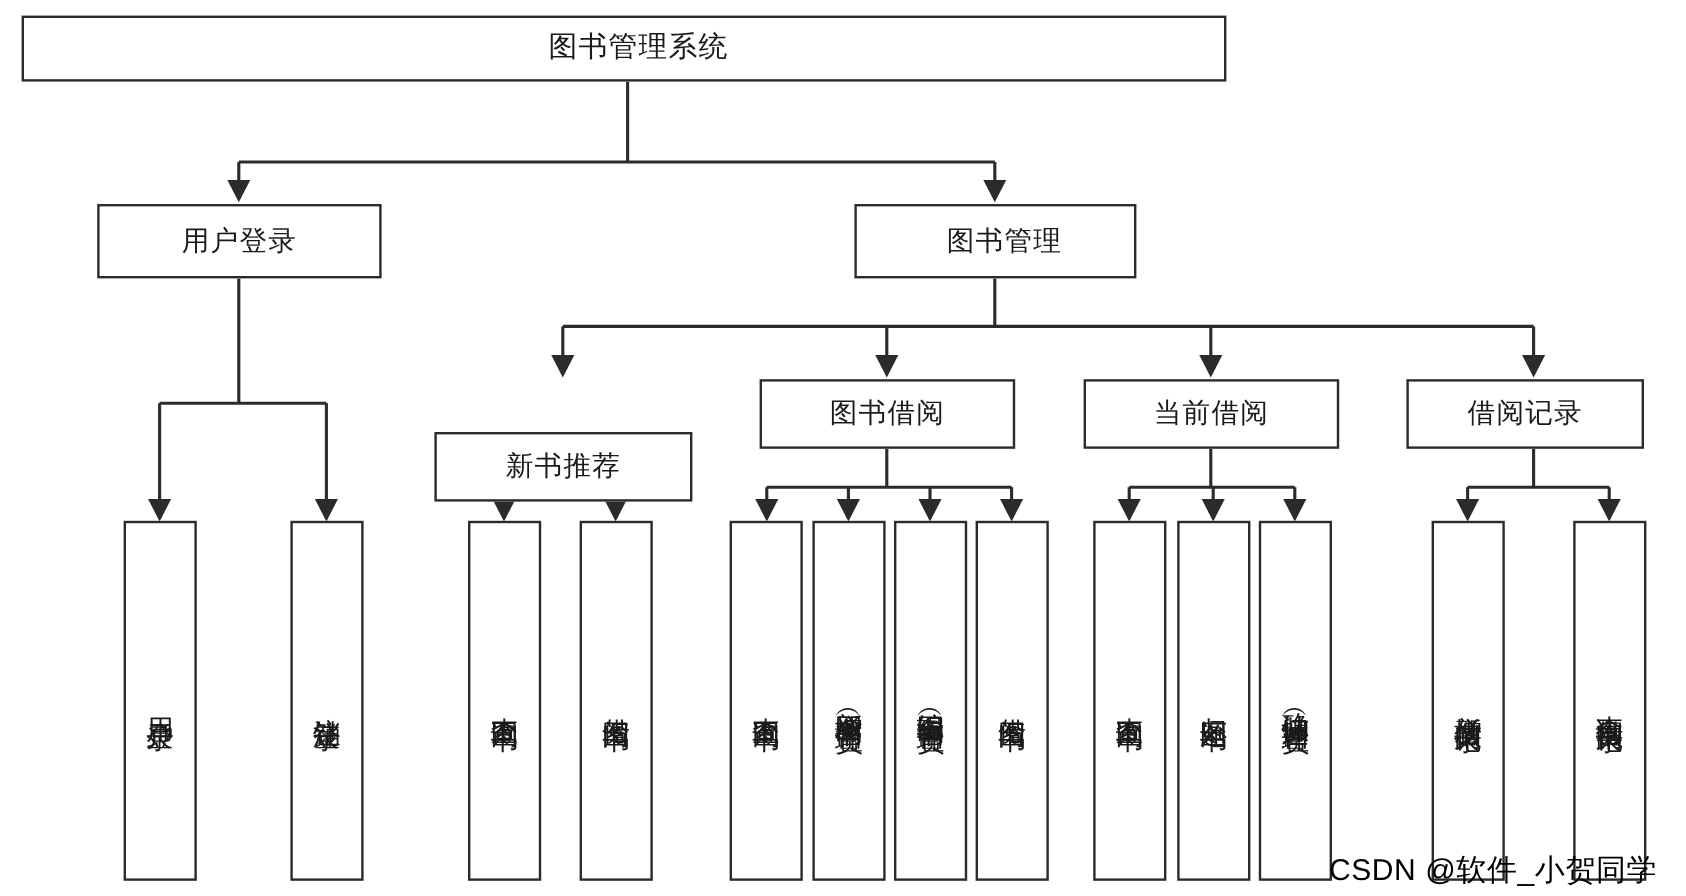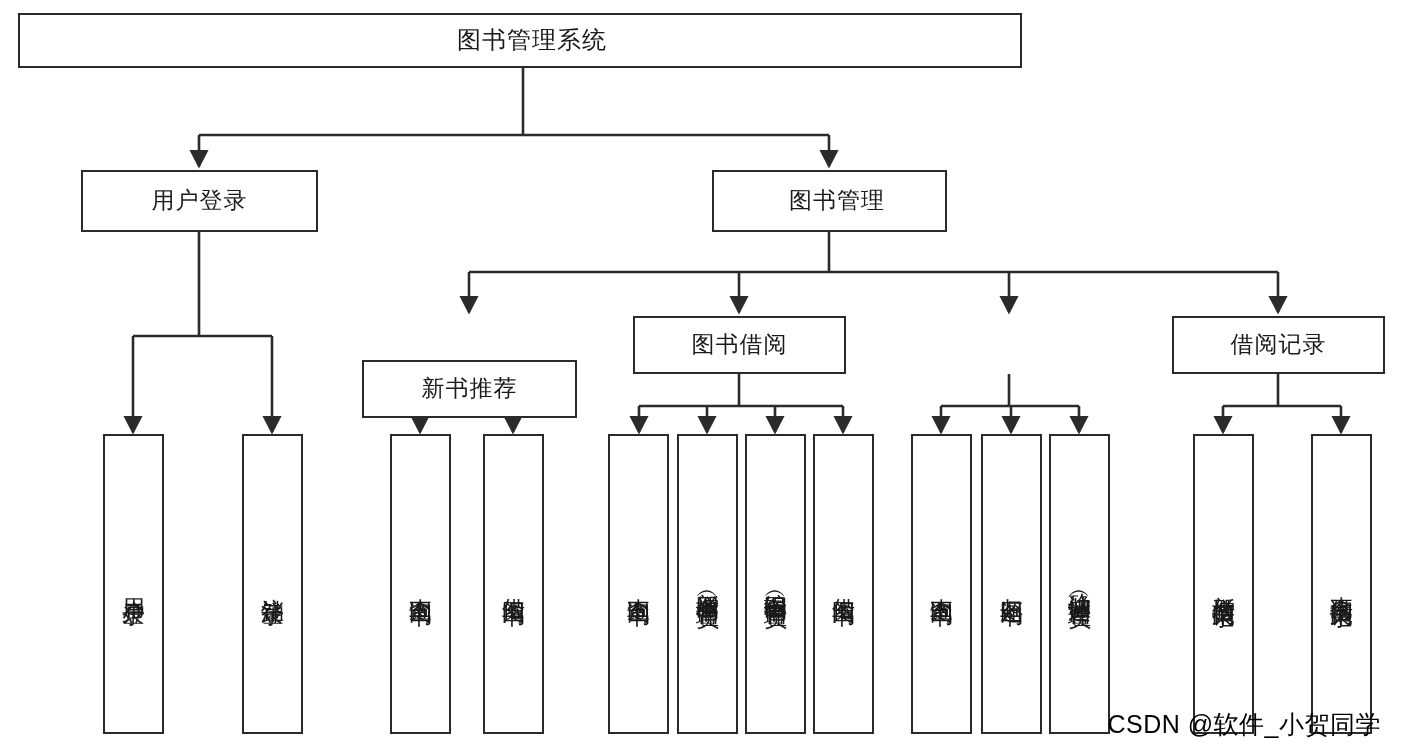--- a/index.html
+++ b/index.html
@@ -140,21 +140,24 @@
   <div class="node horiz" style="left:712px; top:170px; width:235px; height:62px;padding-left:15px;">
     <span>图书管理</span>
   </div>
 
   <div class="node horiz" style="left:362px; top:316px; width:215px; height:58px;margin-top:44px;">
     <span>新书推荐</span>
   </div>
   <div class="node horiz" style="left:633px; top:316px; width:213px; height:58px;">
     <span>图书借阅</span>
   </div>
-  <div class="node horiz" style="left:1172px; top:316px; width:213px; height:58px;justify-content:center;">
+  <div class="node horiz" style="left:903px; top:316px; width:213px; height:58px;">
+    <span>当前借阅</span>
+  </div>
+  <div class="node horiz" style="left:1172px; top:316px; width:198px; height:58px;justify-content:center;">
     <span>借阅记录</span>
   </div>
 
   <div class="node vert" style="left:103px; top:434px; width:61px; height:300px;">
     <span class="vtext">用户登录</span>
   </div>
   <div class="node vert" style="left:242px; top:434px; width:61px; height:300px;">
     <span class="vtext">注销登录</span>
   </div>
 

